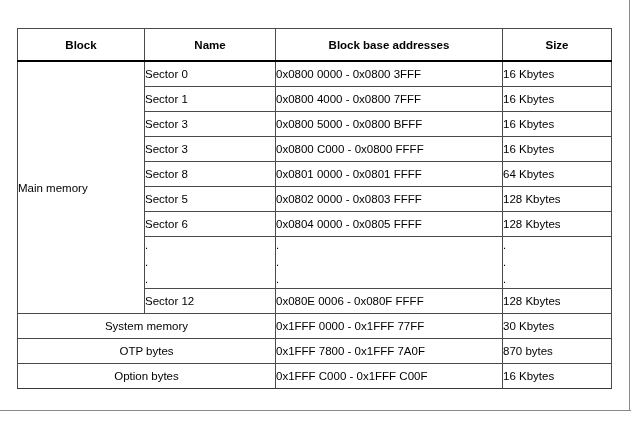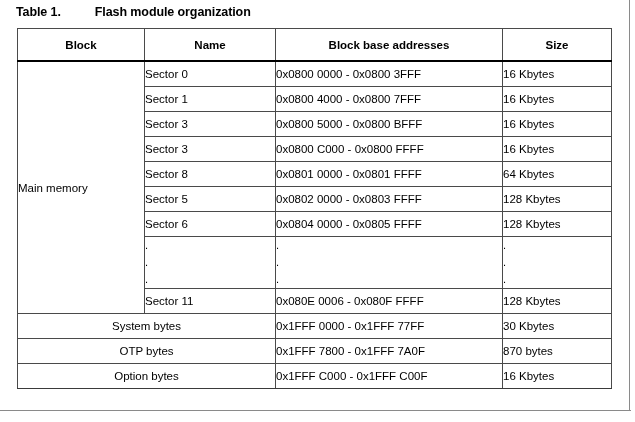--- a/index.html
+++ b/index.html
@@ -102,23 +102,20 @@
     height: 17px;
     line-height: 17px;
   }
   .merged-label { text-align: center; }
 </style>
 </head>
 <body>
 
 <div id="page">
 
-  <div id="caption">
-    <span class="cap-label">Table 1.</span><span class="cap-title">Flash module organization</span>
-  </div>
 
   <table id="flash-table">
     <colgroup>
       <col class="c-block">
       <col class="c-name">
       <col class="c-addr">
       <col class="c-size">
     </colgroup>
     <thead>
       <tr>
@@ -182,27 +179,27 @@
         </td>
         <td>
           <span class="dots">
             <span>.</span>
             <span>.</span>
             <span>.</span>
           </span>
         </td>
       </tr>
       <tr>
-        <td>Sector 11</td>
+        <td>Sector 12</td>
         <td>0x080E 0006 - 0x080F FFFF</td>
         <td>128 Kbytes</td>
       </tr>
 
       <tr>
-        <td class="merged-label" colspan="2">System bytes</td>
+        <td class="merged-label" colspan="2">System memory</td>
         <td>0x1FFF 0000 - 0x1FFF 77FF</td>
         <td>30 Kbytes</td>
       </tr>
       <tr>
         <td class="merged-label" colspan="2">OTP bytes</td>
         <td>0x1FFF 7800 - 0x1FFF 7A0F</td>
         <td>870 bytes</td>
       </tr>
       <tr>
         <td class="merged-label" colspan="2">Option bytes</td>

